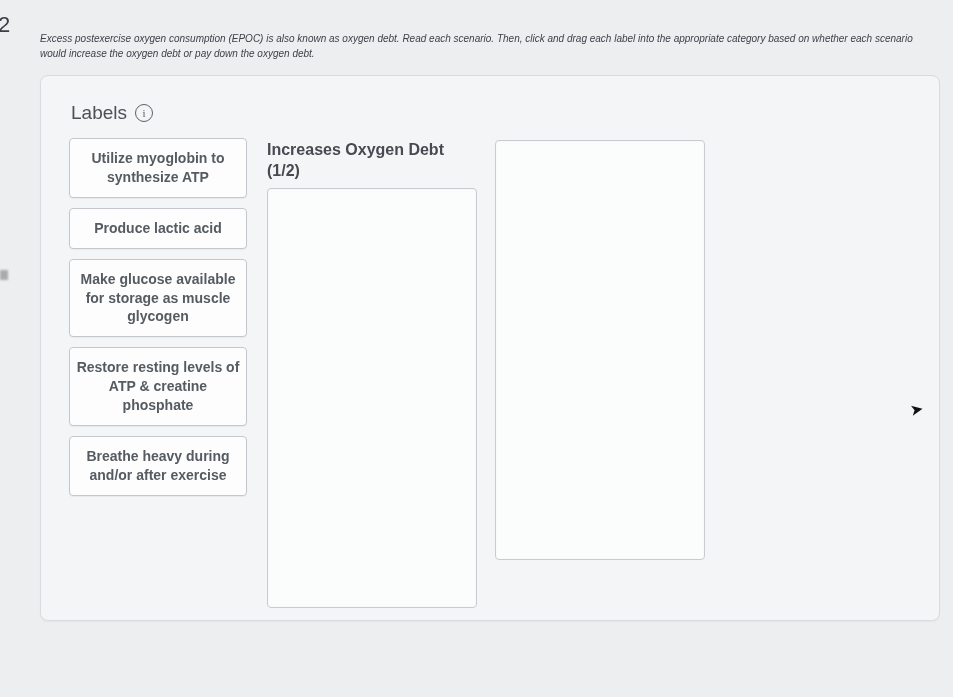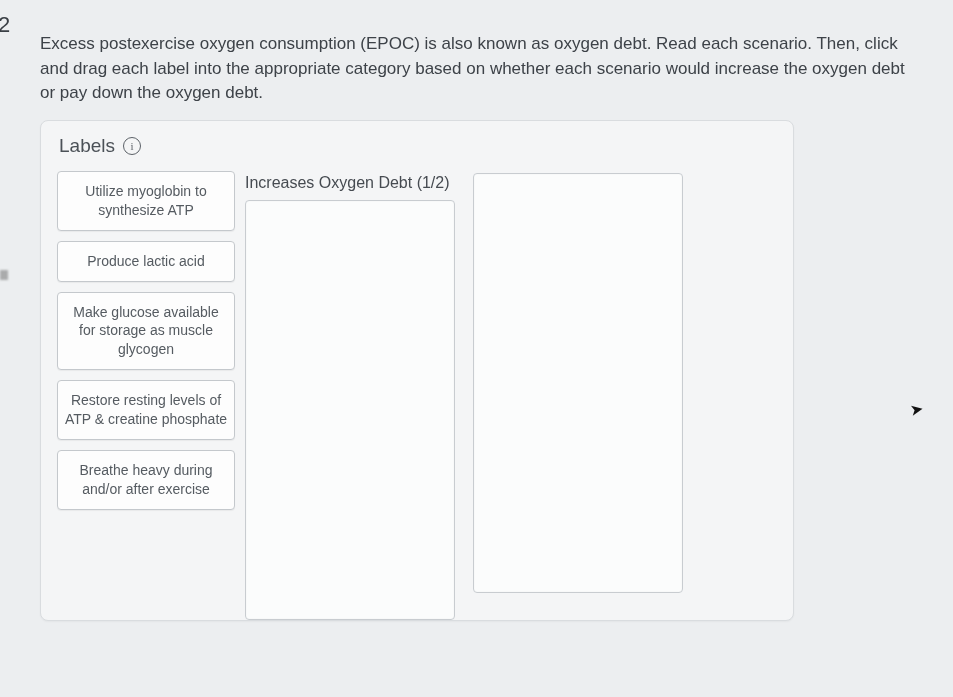--- a/index.html
+++ b/index.html
@@ -28,34 +28,35 @@
     position: absolute;
     left: 0;
     top: 270px;
     width: 8px;
     height: 10px;
     background: #6b6b6b;
     filter: blur(1px);
     opacity: 0.5;
   }
   .instructions {
-    font-size: 17px;
+    font-size: 10px;
     line-height: 1.45;
     color: #3d4248;
     margin: 4px 0 14px 10px;
     filter: blur(0.4px);
+    font-style: italic;
   }
   .activity-card {
     margin-left: 10px;
-    width: 754px;
+    width: 900px;
     background: #f4f5f6;
     border: 1px solid #d9dcdf;
     border-radius: 8px;
     box-shadow: 0 1px 2px rgba(0,0,0,0.04);
-    padding: 0;
+    padding: 12px;
   }
   .activity-header {
     display: flex;
     align-items: center;
     padding: 14px 18px 8px 18px;
     gap: 40px;
   }
   .labels-title {
     display: flex;
     align-items: center;
@@ -96,21 +97,22 @@
     color: #9aa0a6;
     font-size: 12px;
     padding: 5px 14px;
     border-radius: 4px;
     cursor: default;
     filter: blur(0.6px);
   }
   .activity-body {
     display: flex;
     padding: 6px 16px 0 16px;
-    gap: 10px;
+    gap: 20px;
+    font-weight: bold;
   }
   .labels-col {
     width: 178px;
     display: flex;
     flex-direction: column;
     gap: 10px;
   }
   .label-chip {
     border: 1px solid #c4c8cc;
     background: #fdfdfd;

